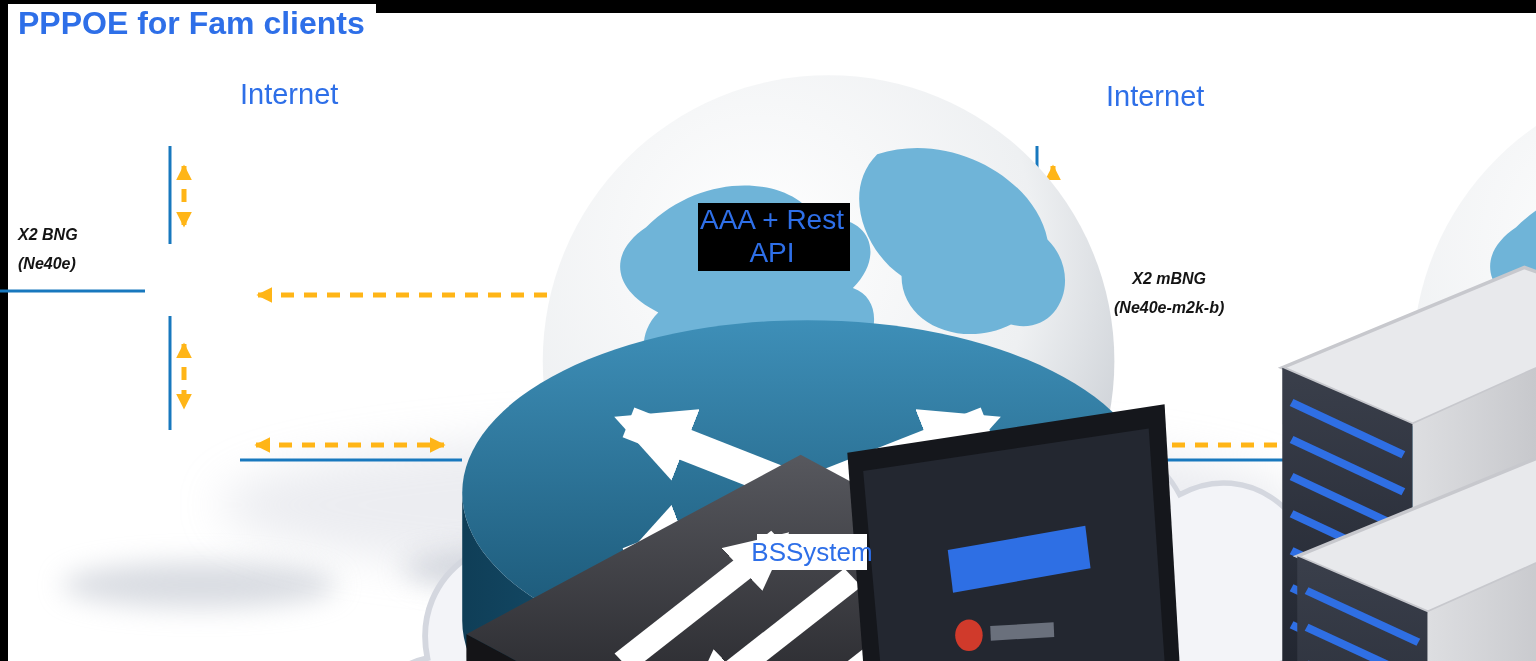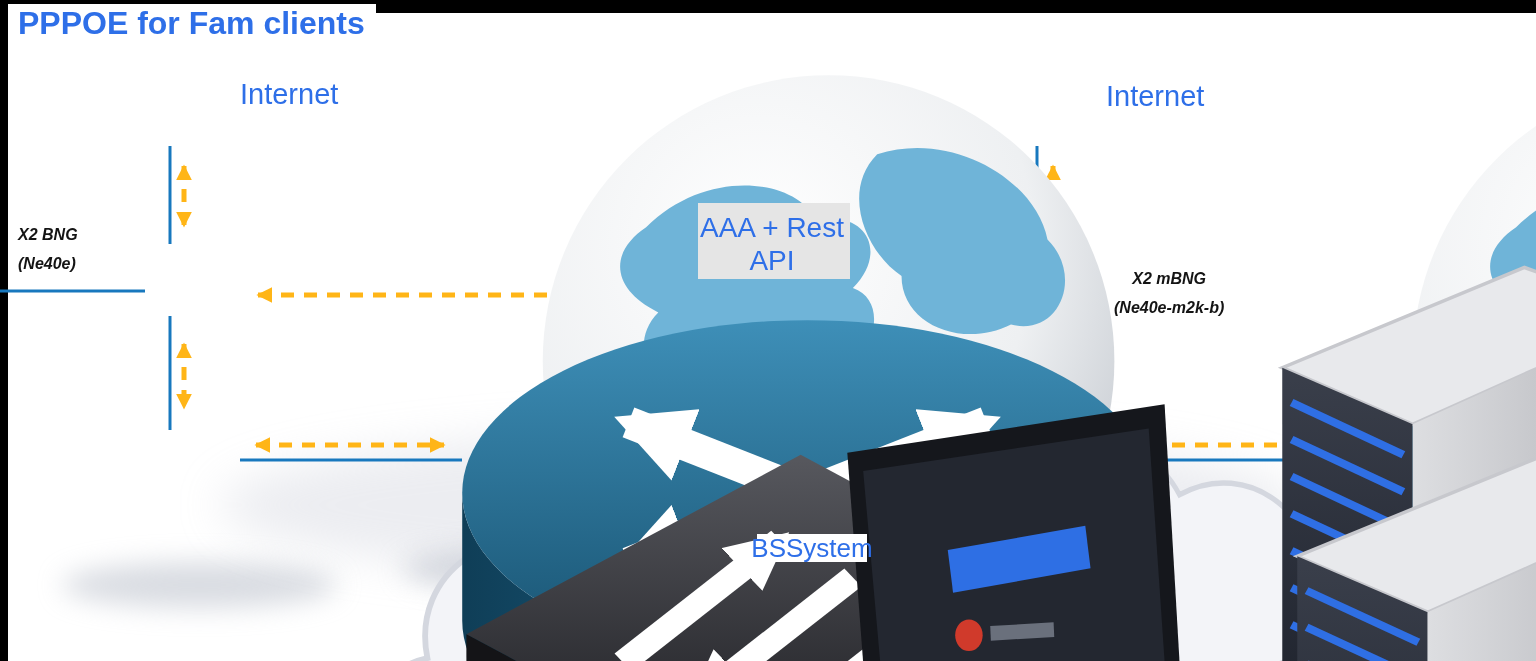--- a/index.html
+++ b/index.html
@@ -7,22 +7,22 @@
          font-family:"Liberation Sans",sans-serif;}
   .black-top{position:absolute;left:0;top:0;width:1536px;height:13px;background:#000;}
   .black-left{position:absolute;left:0;top:0;width:8px;height:661px;background:#000;}
   .title-box{position:absolute;top:4px;height:38px;background:#fff;display:flex;align-items:center;
              padding:0 10px;z-index:6;}
   .title-box span{font-size:32px;font-weight:bold;color:#2E6FE8;white-space:nowrap;}
   .lbl{position:absolute;z-index:6;white-space:nowrap;}
   .lbl-blue{color:#2E6FE8;text-align:center;}
   .internet{font-size:29px;}
   .device-lbl{font-size:16px;font-style:italic;font-weight:600;color:#141414;line-height:29px;}
-  .aaa{font-size:28px;line-height:33px;background:#e5e5e5;padding:8px 6px 2px 2px;}
-  .bss-box{position:absolute;left:757px;top:534px;width:110px;height:28px;background:#fff;
+  .aaa{font-size:28px;line-height:33px;background:#000000;padding:0 6px 2px 2px;}
+  .bss-box{position:absolute;left:757px;top:534px;width:110px;height:36px;background:#fff;
            display:flex;align-items:center;justify-content:center;z-index:6;text-align:right;}
   .bss-box span{font-size:26px;color:#2E6FE8;}
   svg#net{position:absolute;left:0;top:0;z-index:3;}
   .shadow{position:absolute;border-radius:50%;filter:blur(13px);background:rgba(170,177,190,0.45);z-index:1;}
   .shadow.soft{background:rgba(185,191,203,0.28);filter:blur(22px);}
 </style>
 </head>
 <body>
 
 <div id="stage">

